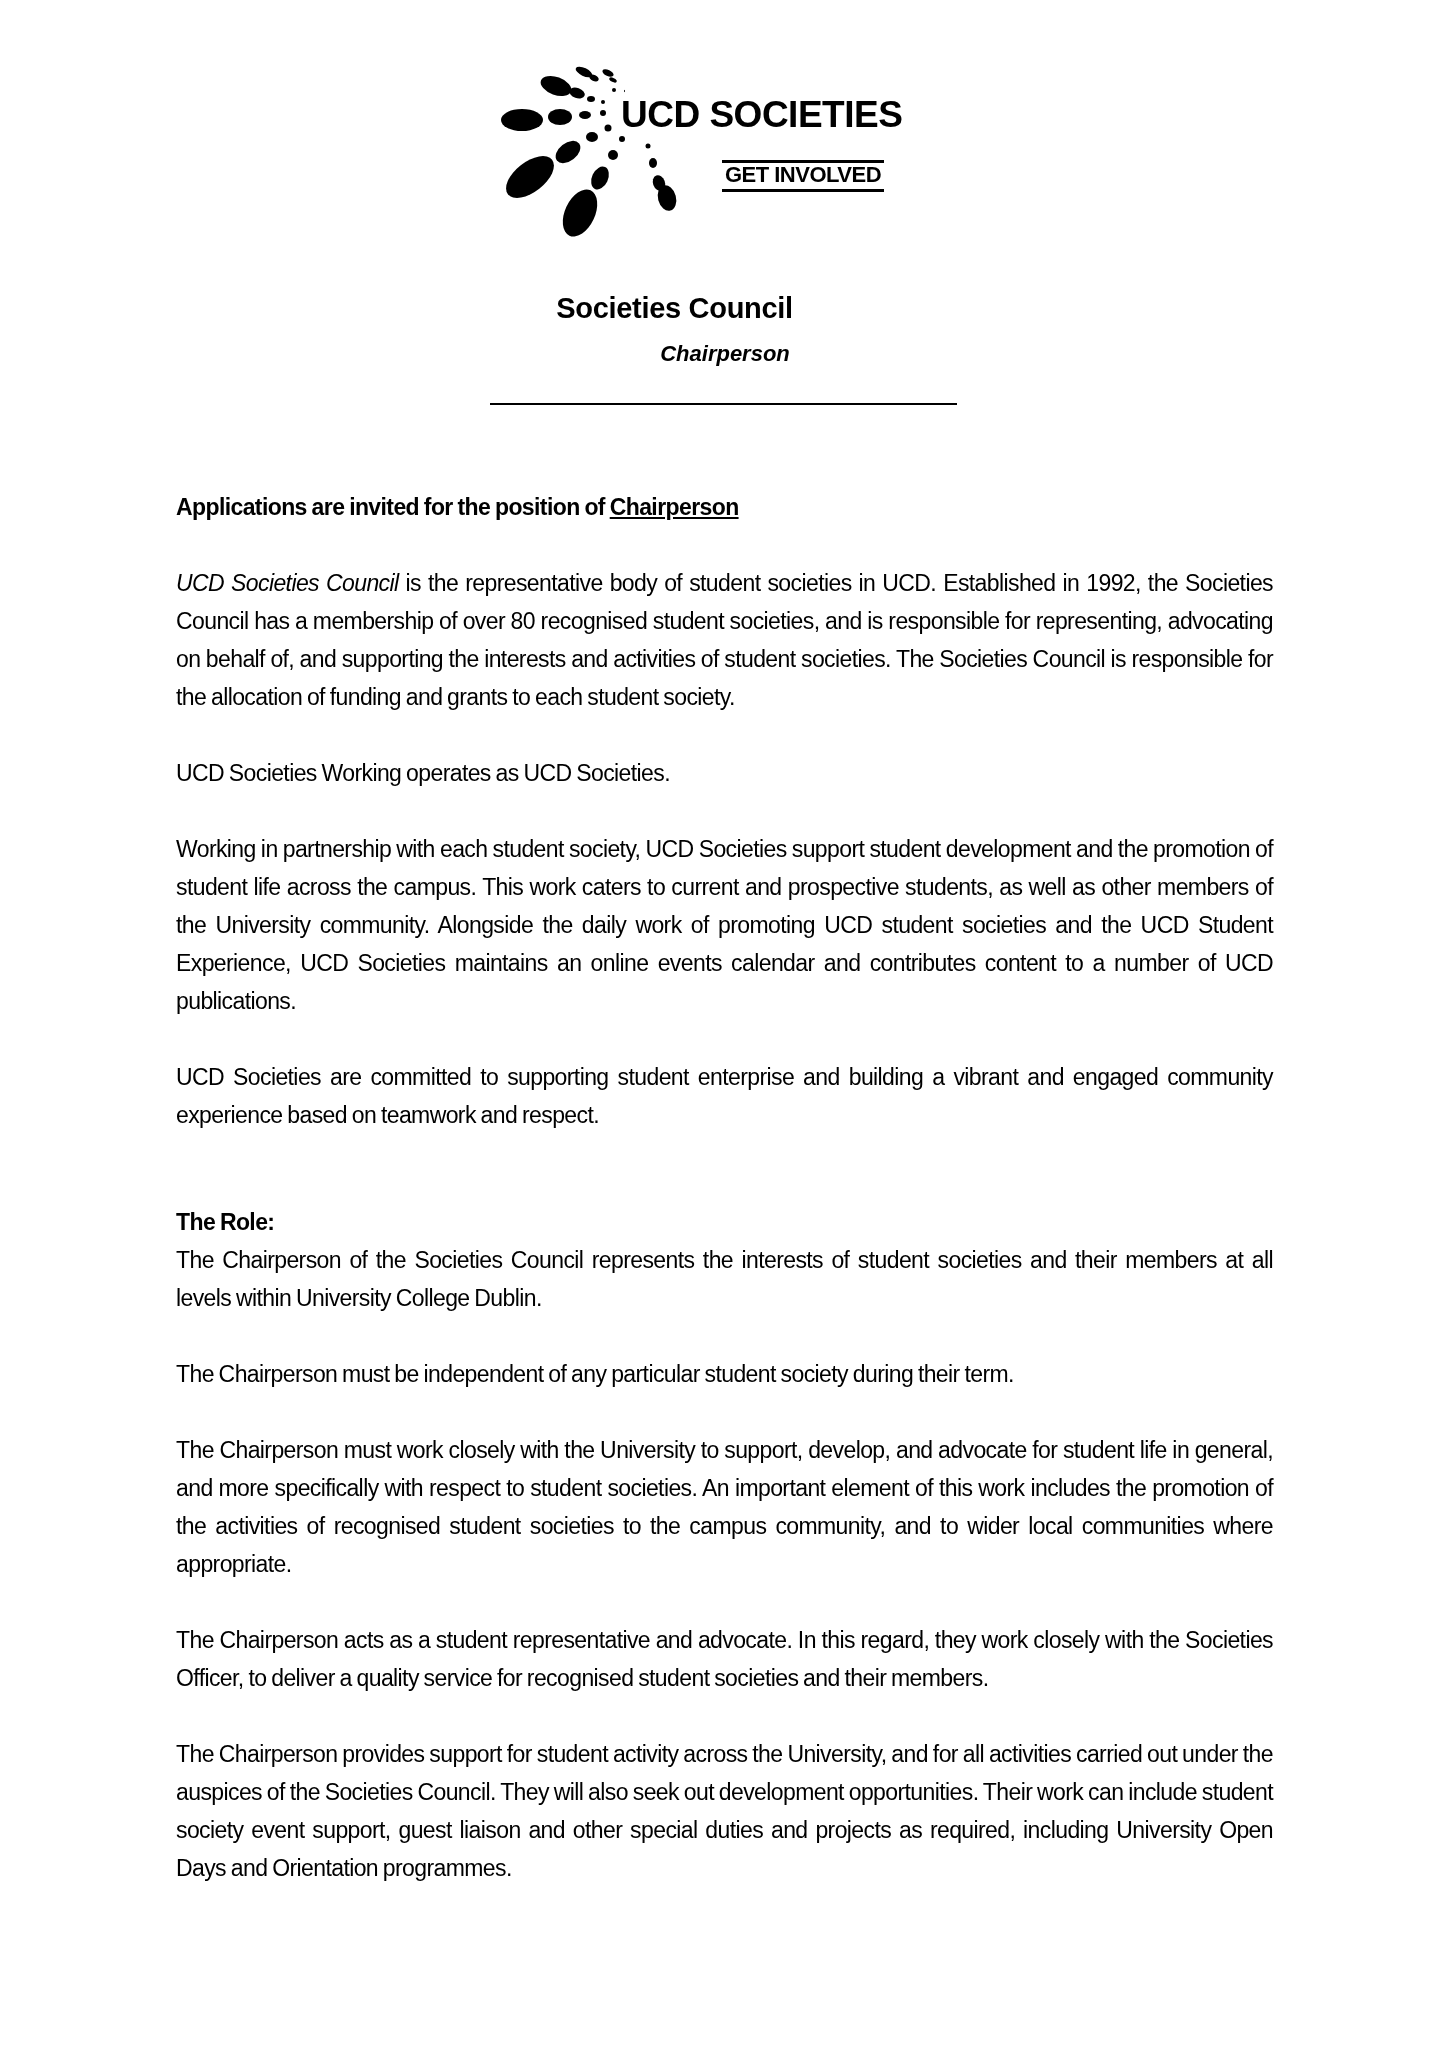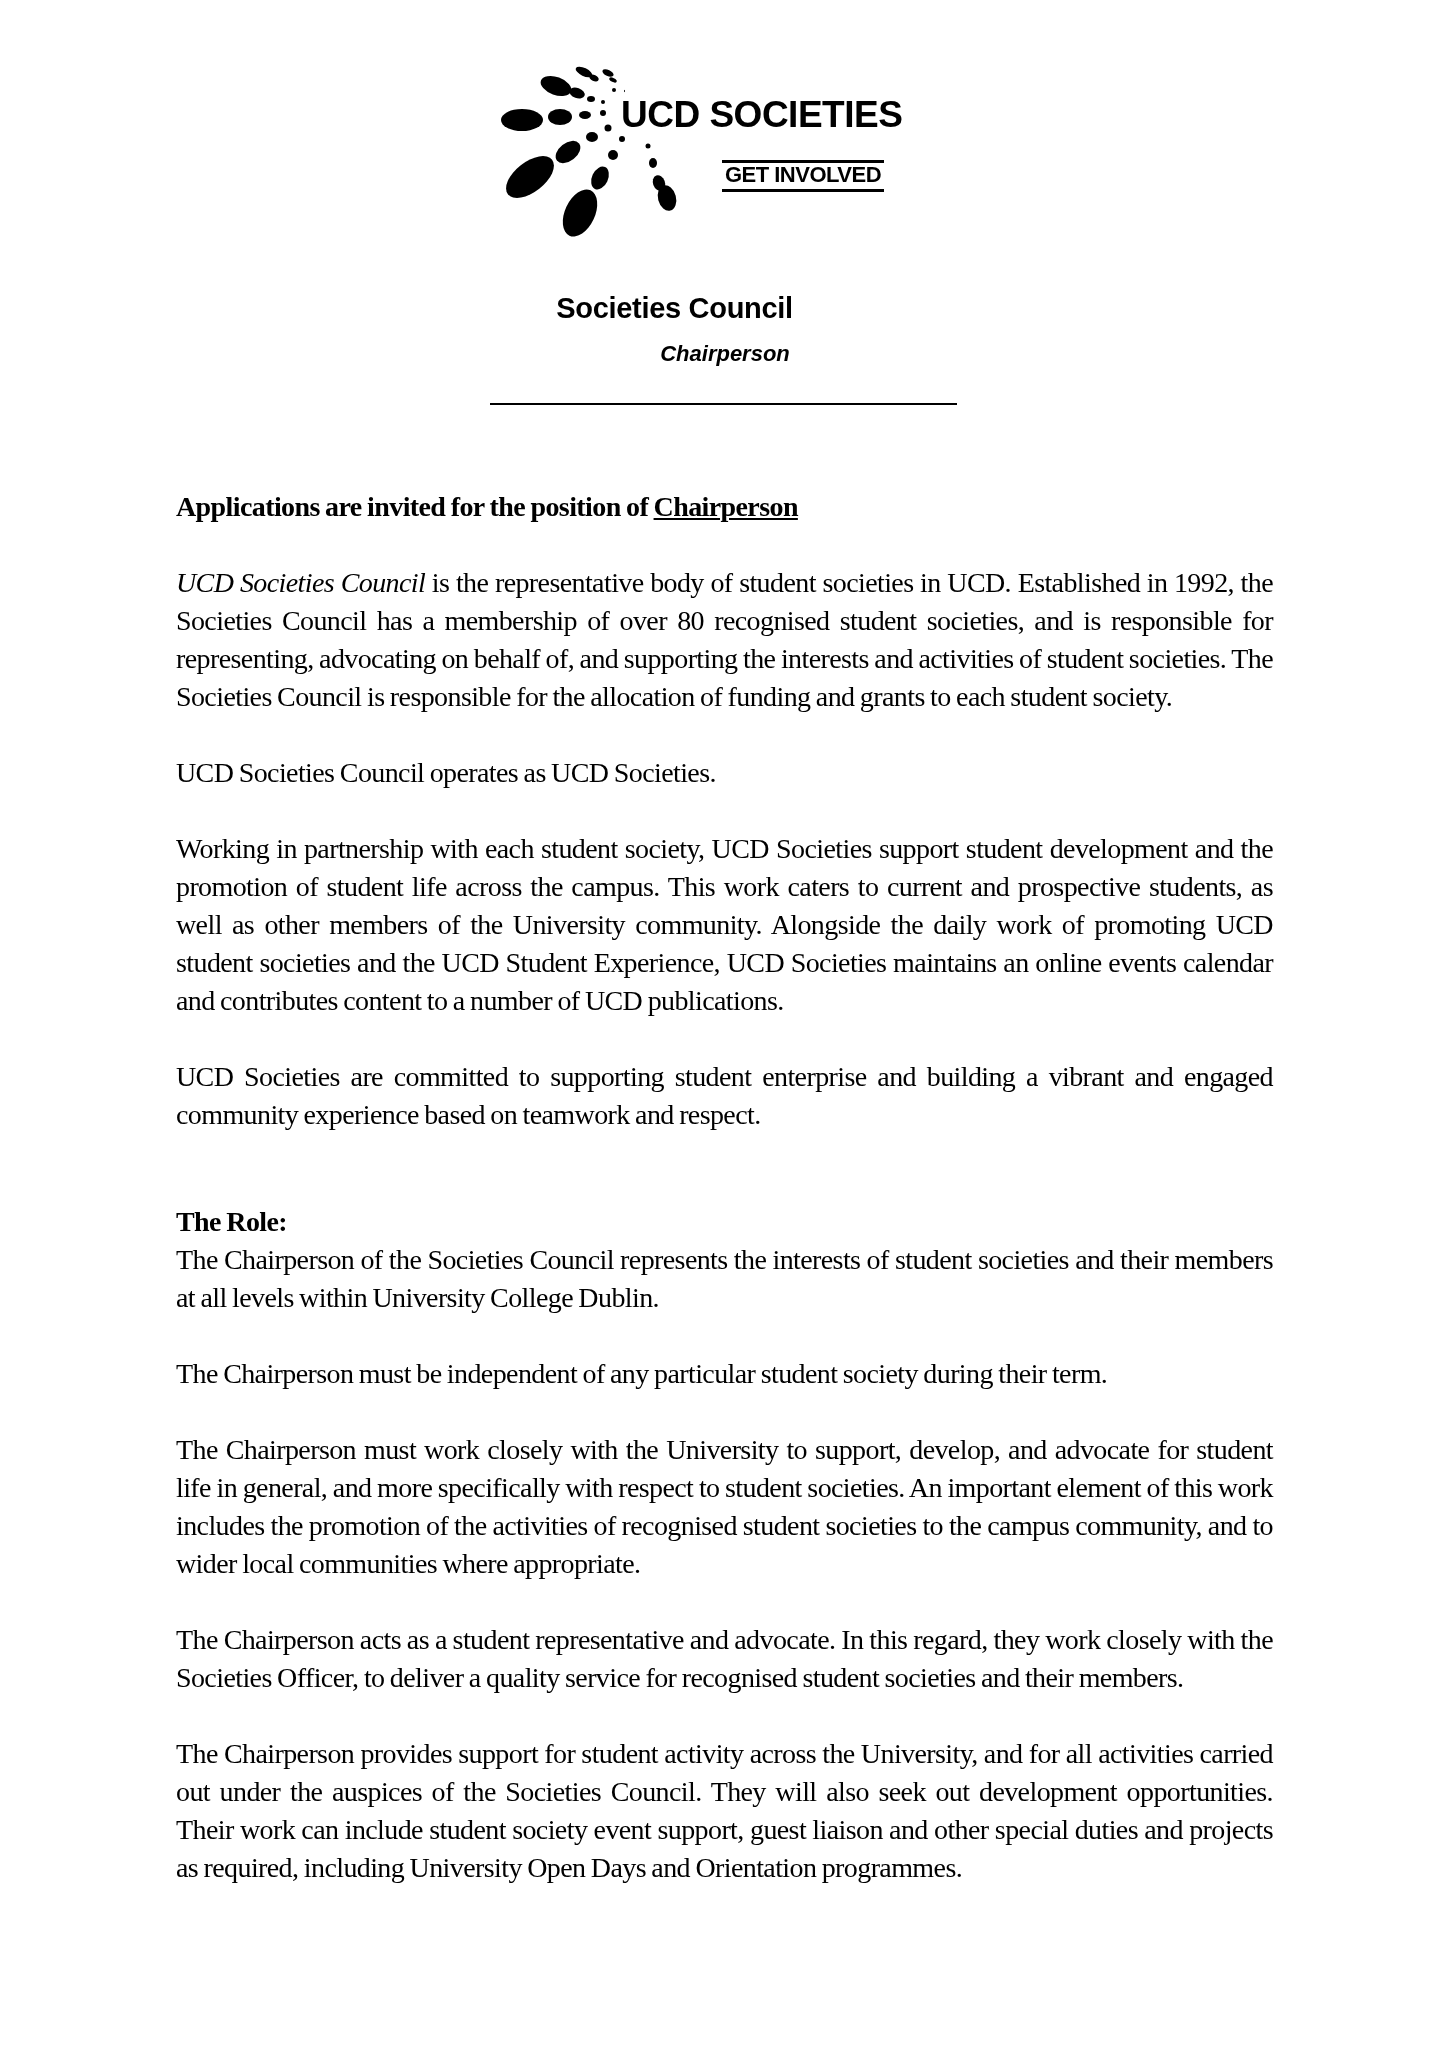--- a/index.html
+++ b/index.html
@@ -77,25 +77,24 @@
       top: 403px;
       width: 467px;
       height: 0;
       border-top: 2px solid #000;
     }
     .content {
       position: absolute;
       left: 176px;
       top: 488px;
       width: 1097px;
-      font-size: 28px;
+      font-size: 23px;
       line-height: 38px;
       letter-spacing: -0.6px;
       word-spacing: -1px;
-      font-family: Liberation Serif, serif;
     }
     .content p {
       margin: 0;
       text-align: justify;
     }
     .gap1 { height: 38px; }
     .gap2 { height: 69px; }
     .bold { font-weight: bold; }
     .ul { text-decoration: underline; }
     .it { font-style: italic; }
@@ -158,21 +157,21 @@
 
 <div class="header-title">Societies Council</div>
 <div class="header-subtitle">Chairperson</div>
 <div class="header-rule"></div>
 
 <div class="content">
   <p class="bold"><span>Applications are invited for the position of </span><span class="ul">Chairperson</span></p>
   <div class="gap1"></div>
   <p><span class="it">UCD Societies Council</span><span> is the representative body of student societies in UCD.  Established in 1992, the Societies Council has a membership of over 80 recognised student societies, and is responsible for representing, advocating on behalf of, and supporting the interests and activities of student societies. The Societies Council is responsible for the allocation of funding and grants to each student society.</span></p>
   <div class="gap1"></div>
-  <p>UCD Societies Council operates as UCD Societies.</p>
+  <p>UCD Societies Working operates as UCD Societies.</p>
   <div class="gap1"></div>
   <p>Working in partnership with each student society, UCD Societies support student development and the promotion of student life across the campus. This work caters to current and prospective students, as well as other members of the University community. Alongside the daily work of promoting UCD student societies and the UCD Student Experience, UCD Societies maintains an online events calendar and contributes content to a number of UCD publications.</p>
   <div class="gap1"></div>
   <p>UCD Societies are committed to supporting student enterprise and building a vibrant and engaged community experience based on teamwork and respect.</p>
   <div class="gap2"></div>
   <p class="bold">The Role:</p>
   <p>The Chairperson of the Societies Council represents the interests of student societies and their members at all levels within University College Dublin.</p>
   <div class="gap1"></div>
   <p>The Chairperson must be independent of any particular student society during their term.</p>
   <div class="gap1"></div>

